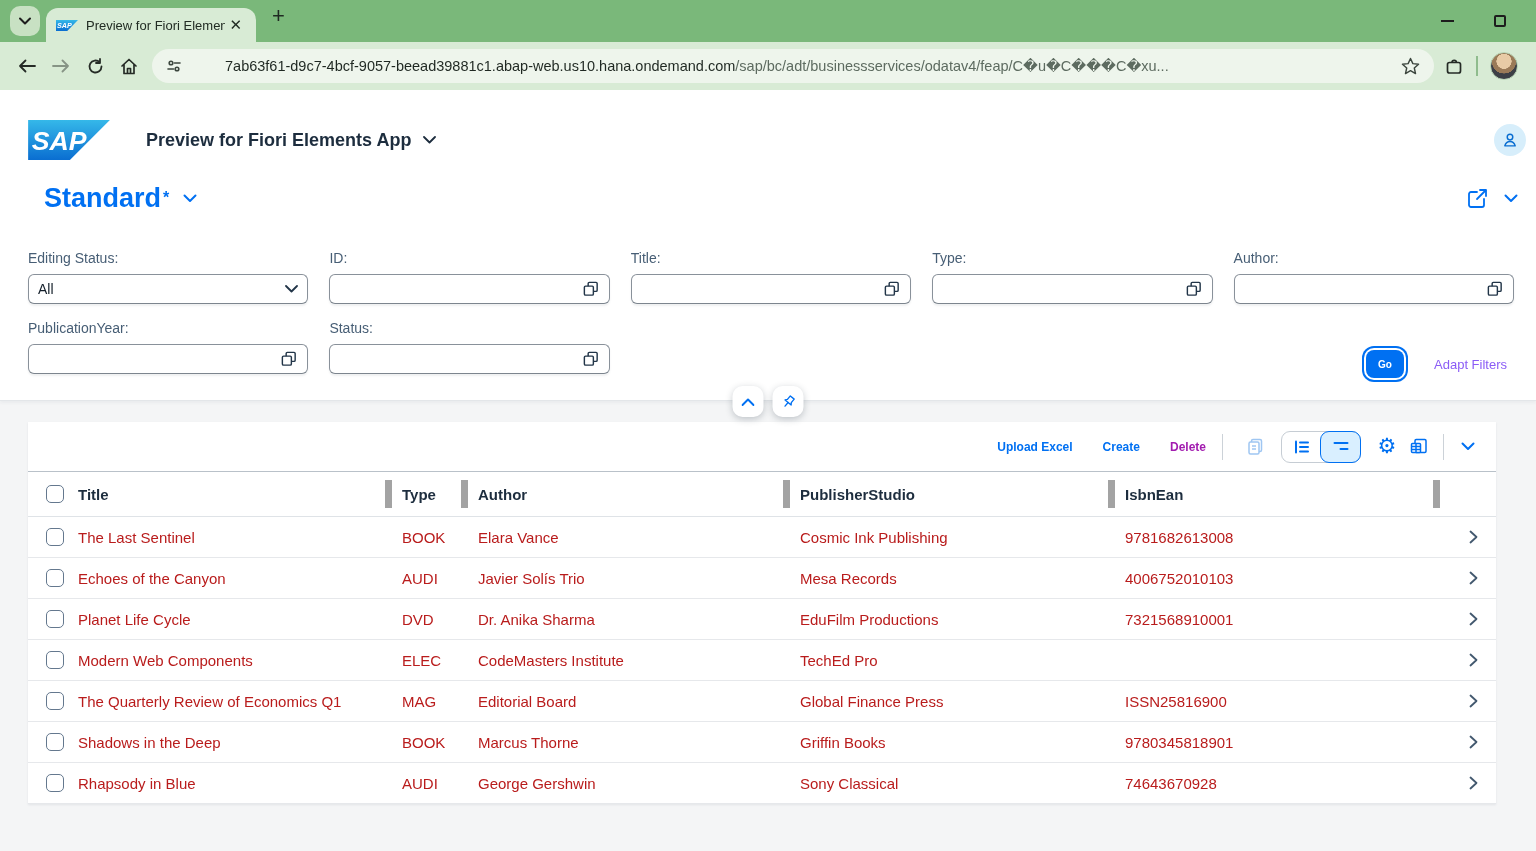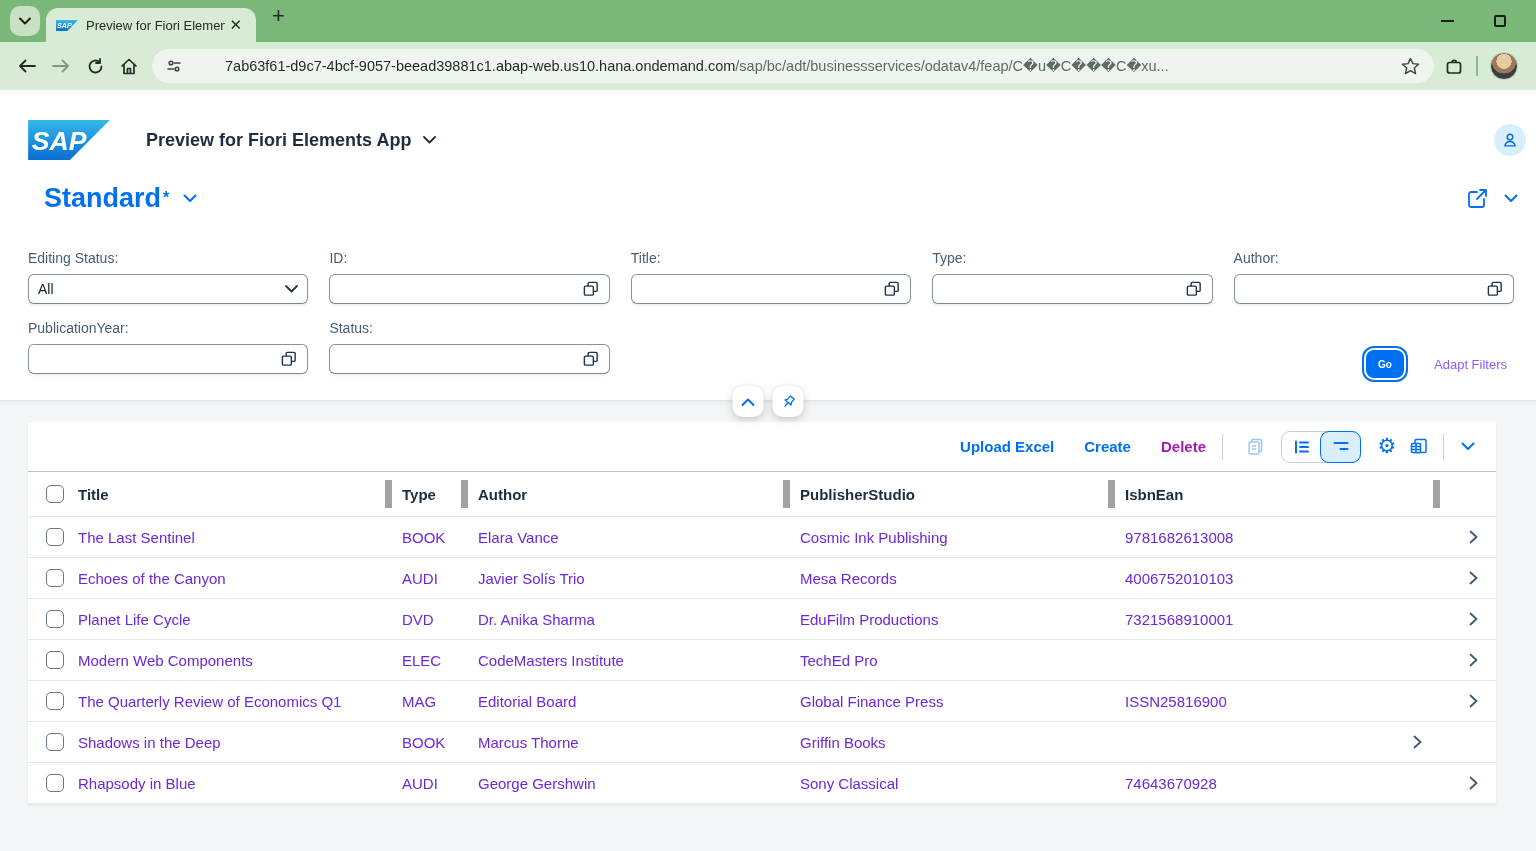--- a/index.html
+++ b/index.html
@@ -54,35 +54,35 @@
   .adapt-link { color:#8b5cf6; font-size:13px; }
 
   .float-wrap { position:relative; height:0; z-index:6; }
   .float-btns { position:absolute; top:-15px; left:50%; transform:translateX(-50%); display:flex; gap:9px; }
   .float-btn { width:31px; height:31px; background:#fff; border-radius:10px; box-shadow:0 2px 7px rgba(27,44,60,0.25); display:flex; align-items:center; justify-content:center; }
 
   
   .content-area { background:#f4f5f6; padding:21px 40px 0 28px; height:417px; }
   .table-card { background:#fff; box-shadow:0 1px 2px rgba(27,44,60,0.08); }
   .tbl-toolbar { height:50px; display:flex; align-items:center; justify-content:flex-end; padding-right:12px; border-bottom:1px solid #b9c1c9; }
-  .tb-link { font-size:15px; font-weight:600; color:#0070f2; margin-left:30px; white-space:nowrap; }
+  .tb-link { font-size:12px; font-weight:600; color:#0070f2; margin-left:30px; white-space:nowrap; }
   .tb-link.disabled { color:#a21caf; }
   .tb-vsep { width:1px; height:26px; background:#ccd2d8; margin:0 16px; }
   .icon-btn { width:32px; height:32px; display:flex; align-items:center; justify-content:center; }
   .segmented { display:flex; align-items:center; border:1px solid #c6cdd4; border-radius:9px; height:32px; margin:0 10px; }
   .seg { width:39px; height:30px; display:flex; align-items:center; justify-content:center; border-radius:8px; }
   .seg.active { background:#d9efff; border:1px solid #0070f2; height:32px; width:41px; margin:-1px; border-radius:9px; }
   .gear-glyph { font-family:"DejaVu Sans",sans-serif; font-size:21px; color:#0070f2; font-weight:700; line-height:1; }
 
   .tbl-row { display:grid; grid-template-columns:40px 324px 76px 322px 325px 325px 1fr; align-items:center; }
   .tbl-head { height:45px; border-bottom:1px solid #dfe3e7; }
   .tbl-head .hcell { font-size:15px; font-weight:700; color:#1d2d3e; padding:0 10px; height:28px; display:flex; align-items:center; border-right:7px solid #a3a3a3; }
   .tbl-head .hcell.no-sep { border-right:none; }
   .tbl-body .tbl-row { height:41px; border-bottom:1px solid #e6e8eb; }
-  .cell { font-size:15px; color:#6d28d9; padding:0 10px; white-space:nowrap; overflow:hidden; }
+  .cell { font-size:15px; color:#b91c1c; padding:0 10px; white-space:nowrap; overflow:hidden; }
   .cb-cell { display:flex; justify-content:flex-end; padding-right:4px; }
   .checkbox { width:18px; height:18px; border:1px solid #64788e; border-radius:5px; background:#fff; }
   .nav-cell { display:flex; justify-content:flex-end; padding-right:18px; }
 </style>
 </head>
 <body>
 
 <div class="tabstrip">
   <div class="tab-search-btn">
     <svg width="12" height="8" viewBox="0 0 12 8">
@@ -476,20 +476,21 @@
           </div>
 
           <div class="tbl-row">
             <div class="cb-cell">
               <div class="checkbox"></div>
             </div>
             <div class="cell">Shadows in the Deep</div>
             <div class="cell">BOOK</div>
             <div class="cell">Marcus Thorne</div>
             <div class="cell">Griffin Books</div>
+            <div class="cell">9780345818901</div>
             <div class="nav-cell">
               <svg width="9" height="14" viewBox="0 0 9 14">
                 <polyline points="1.5,1.5 7.5,7 1.5,12.5" fill="none" stroke="#42586e" stroke-width="1.8" stroke-linecap="round" stroke-linejoin="round"></polyline>
               </svg>
             </div>
           </div>
 
           <div class="tbl-row">
             <div class="cb-cell">
               <div class="checkbox"></div>

